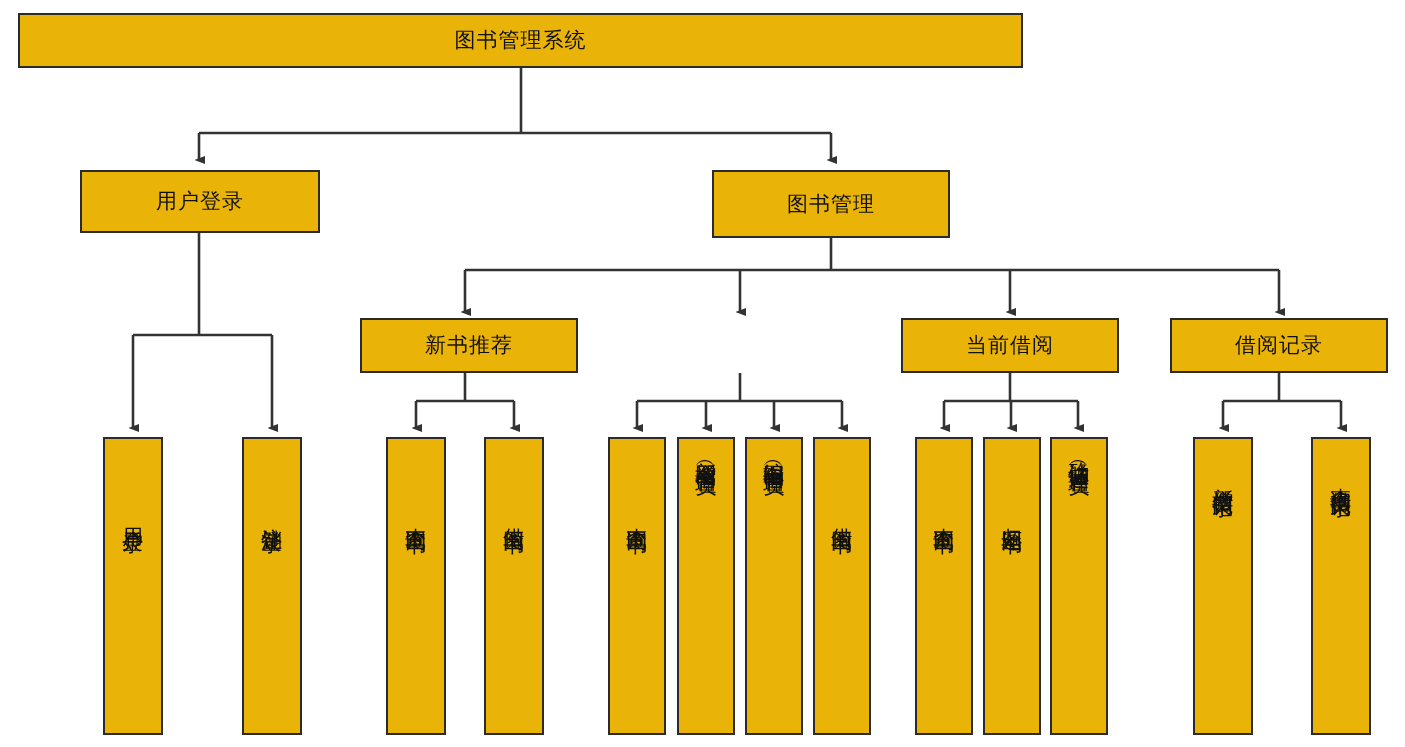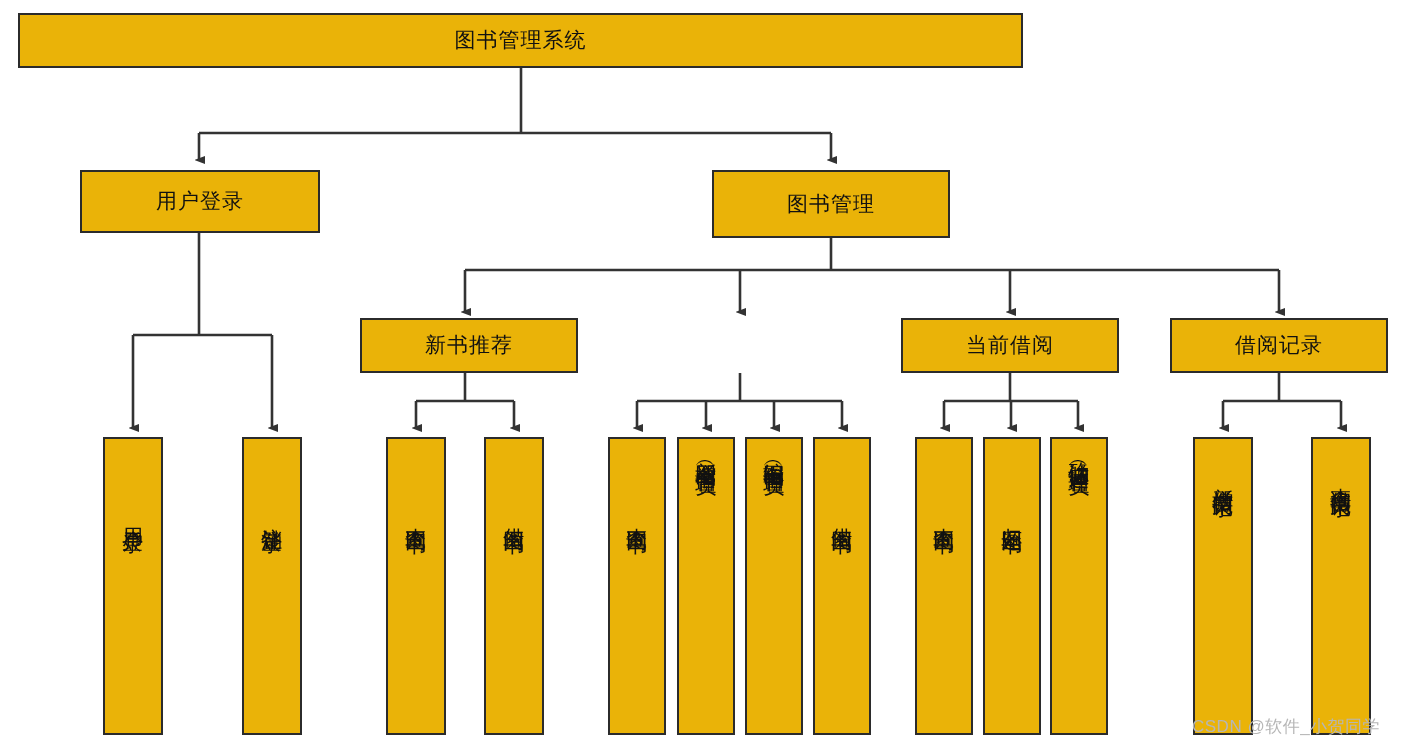--- a/index.html
+++ b/index.html
@@ -186,15 +186,14 @@
     <span class="label">确认归还（管理员）</span>
   </div>
 
   <div class="node v" style="left:1193px; top:437px; width:60px; height:298px; padding-top:32px;">
     <span class="label">新增借阅记录</span>
   </div>
   <div class="node v" style="left:1311px; top:437px; width:60px; height:298px; padding-top:32px;">
     <span class="label">查询借阅记录</span>
   </div>
 
-  <div class="watermark" style="left:1192px; top:715px;">CSDN @软件_小贺同学</div>
 
 </div>
 
 </body></html>

